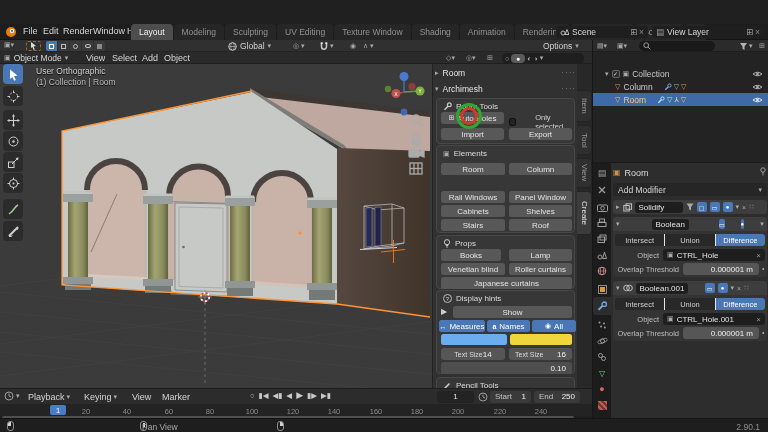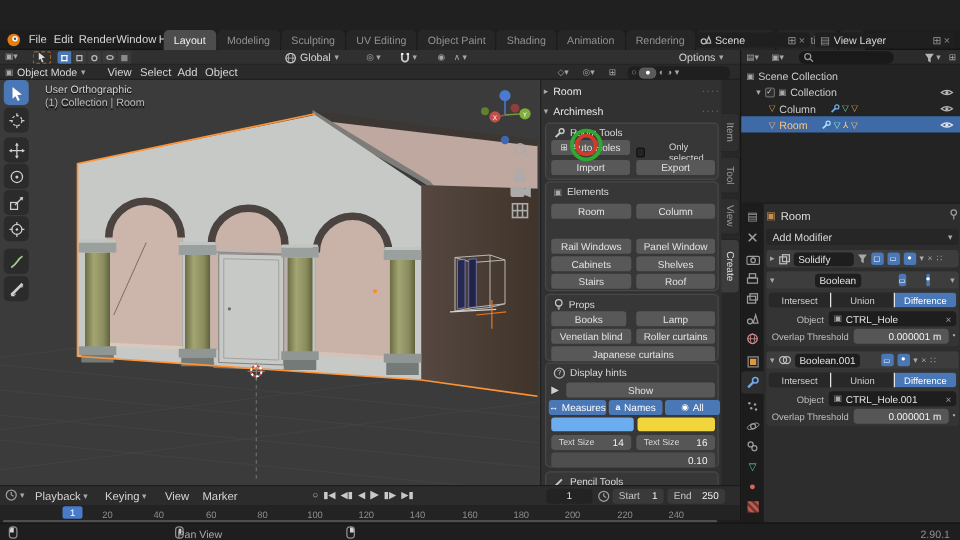--- a/index.html
+++ b/index.html
@@ -58,21 +58,21 @@
     <span class="a menu" style="left:16px;top:2px">File</span>
     <span class="a menu" style="left:36px;top:2px">Edit</span>
     <span class="a menu" style="left:56px;top:2px">Render</span>
     <span class="a menu" style="left:86px;top:2px">Window</span>
     <span class="a menu" style="left:120px;top:2px">Help</span>
     <div class="a f" style="left:131px;top:0;height:16px">
       <span class="tab on">Layout</span>
       <span class="tab">Modeling</span>
       <span class="tab">Sculpting</span>
       <span class="tab">UV Editing</span>
-      <span class="tab">Object Paint</span>
+      <span class="tab">Texture Window</span>
       <span class="tab">Shading</span>
       <span class="tab">Animation</span>
       <span class="tab">Rendering</span>
       <span class="tab">Compositing</span>
       <span class="tab">Scripting</span>
       <span class="tab">+</span>
     </div>
     <div class="a fld" style="left:556px;top:2px;width:92px;padding:0 4px">
       <span><svg width="9" height="9">
             <circle cx="3" cy="6" r="2" fill="none" stroke="#bbb"></circle>
@@ -499,21 +499,21 @@
         <div class="pbtn blu" style="top:29px;left:50px;width:43px">
             <span style="font-size:7px;font-weight:bold">a</span>
             <span>Names</span>
           </div>
         <div class="pbtn blu" style="top:29px;left:95px;width:44px">
             <span style="font-size:7px">◉</span>
             <span>All</span>
           </div>
         <div class="swatch" style="top:43px;left:4px;width:66px;background:#6badee"></div>
         <div class="swatch" style="top:43px;left:73px;width:62px;background:#f0d53c"></div>
-        <div class="vfld" style="top:57px;left:4px;width:64px;justify-content:space-between">
+        <div class="vfld" style="top:57px;left:4px;width:64px;justify-content:center">
           <span style="font-size:7px;color:#dcdcdc">Text Size</span>
             <span>14</span>
         </div>
         <div class="vfld" style="top:57px;left:72px;width:63px;justify-content:space-between">
           <span style="font-size:7px;color:#dcdcdc">Text Size</span>
             <span>16</span>
         </div>
         <div class="vfld" style="top:71px;left:4px;width:131px;background:#4e4e4e">
             <span>0.10</span>
           </div>
@@ -544,24 +544,20 @@
           <span>Create</span>
         </div>
     </div>
 
     <div class="a" style="left:456px;top:39px;width:26px;height:26px;border:3px solid #2fa82f;border-radius:50%;z-index:20"></div>
     <div class="a" style="left:460px;top:43px;width:18px;height:18px;border:3px solid #d23a2a;border-radius:50%;z-index:21"></div>
 
   </div>
 
   <div class="a" style="left:592px;top:52px;width:176px;height:110px;background:#232323;border-left:1px solid #161616">
-    <div class="olrow" style="top:2px">
-      <span class="mini">▣</span>
-      <span>Scene Collection</span>
-    </div>
     <div class="olrow" style="top:15px;padding-left:12px">
       <span class="mini">▾</span>
       <span style="width:8px;height:8px;background:#2d2d2d;border:1px solid #666;border-radius:2px;display:inline-flex;align-items:center;justify-content:center;font-size:6px;color:#ddd">✓</span>
       <span class="mini">▣</span>
       <span>Collection</span>
       <span class="eye">
           <svg width="11" height="8">
             <path d="M1,4 Q5.5,0.5 10,4 Q5.5,7.5 1,4Z" fill="none" stroke="#b5b5b5"></path>
             <circle cx="5.5" cy="4" r="1.3" fill="#b5b5b5"></circle>
           </svg>

